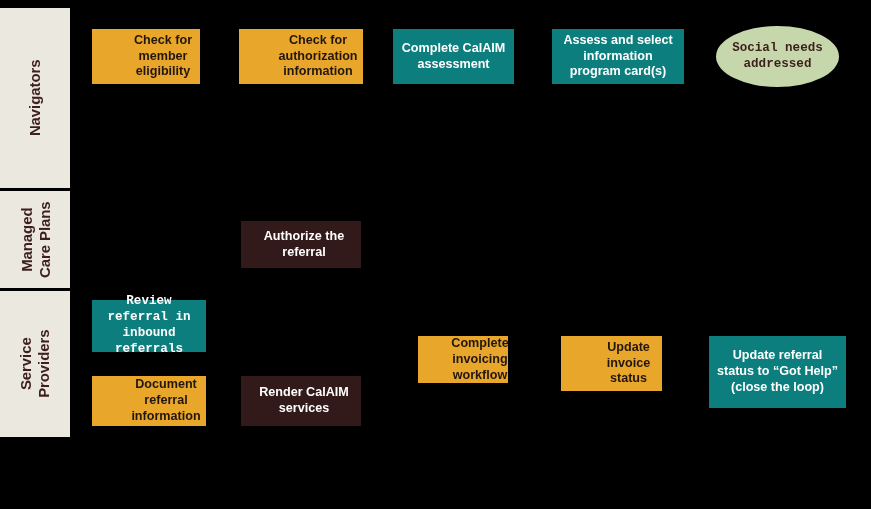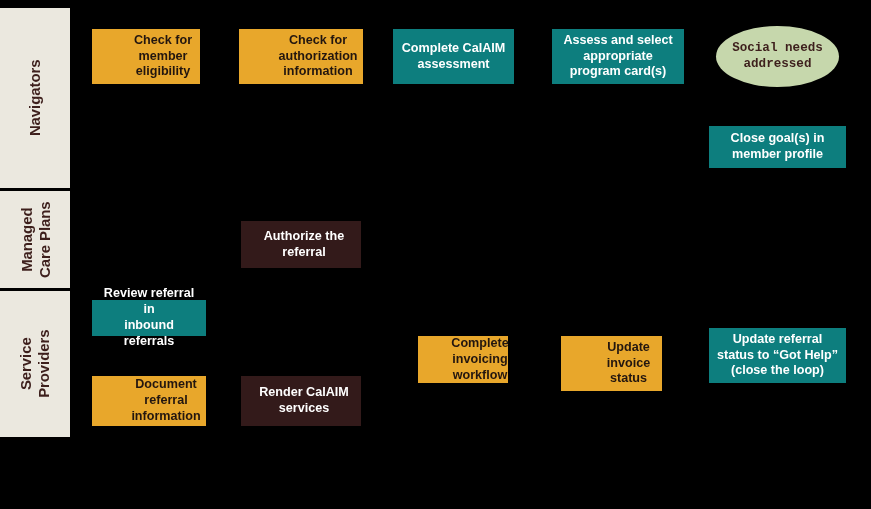--- a/index.html
+++ b/index.html
@@ -114,44 +114,42 @@
 eligibility</div>
 
   <div class="node orange" style="left:239px;top:29px;width:124px;height:55px;">Check for
 authorization
 information</div>
 
   <div class="node teal" style="left:393px;top:29px;width:121px;height:55px;">Complete CalAIM
 assessment</div>
 
   <div class="node teal" style="left:552px;top:29px;width:132px;height:55px;">Assess and select
-appropriate
+information
 program card(s)</div>
 
   <div class="node ellipse" style="left:716px;top:26px;width:123px;height:61px;">Social needs
 addressed</div>
 
 
-  <div class="node teal" style="left:709px;top:126px;width:137px;height:42px;">Close goal(s) in
-member profile</div>
 
   <div class="node maroon" style="left:241px;top:221px;width:120px;height:47px;">Authorize the
 referral</div>
 
-  <div class="node teal" style="left:92px;top:300px;width:114px;height:36px;">Review referral in
+  <div class="node teal" style="left:92px;top:300px;width:114px;height:52px;font-family:Liberation Mono, monospace;">Review referral in
 inbound referrals</div>
 
   <div class="node orange" style="left:418px;top:336px;width:90px;height:47px;">Complete
 invoicing
 workflow</div>
 
   <div class="node orange" style="left:561px;top:336px;width:101px;height:55px;">Update
 invoice status</div>
 
-  <div class="node teal" style="left:709px;top:328px;width:137px;height:55px;">Update referral
+  <div class="node teal" style="left:709px;top:336px;width:137px;height:72px;">Update referral
 status to “Got Help”
 (close the loop)</div>
 
   <div class="node orange" style="left:92px;top:376px;width:114px;height:50px;">Document referral
 information</div>
 
   <div class="node maroon" style="left:241px;top:376px;width:120px;height:50px;">Render CalAIM
 services</div>
 
   <div id="legend">

